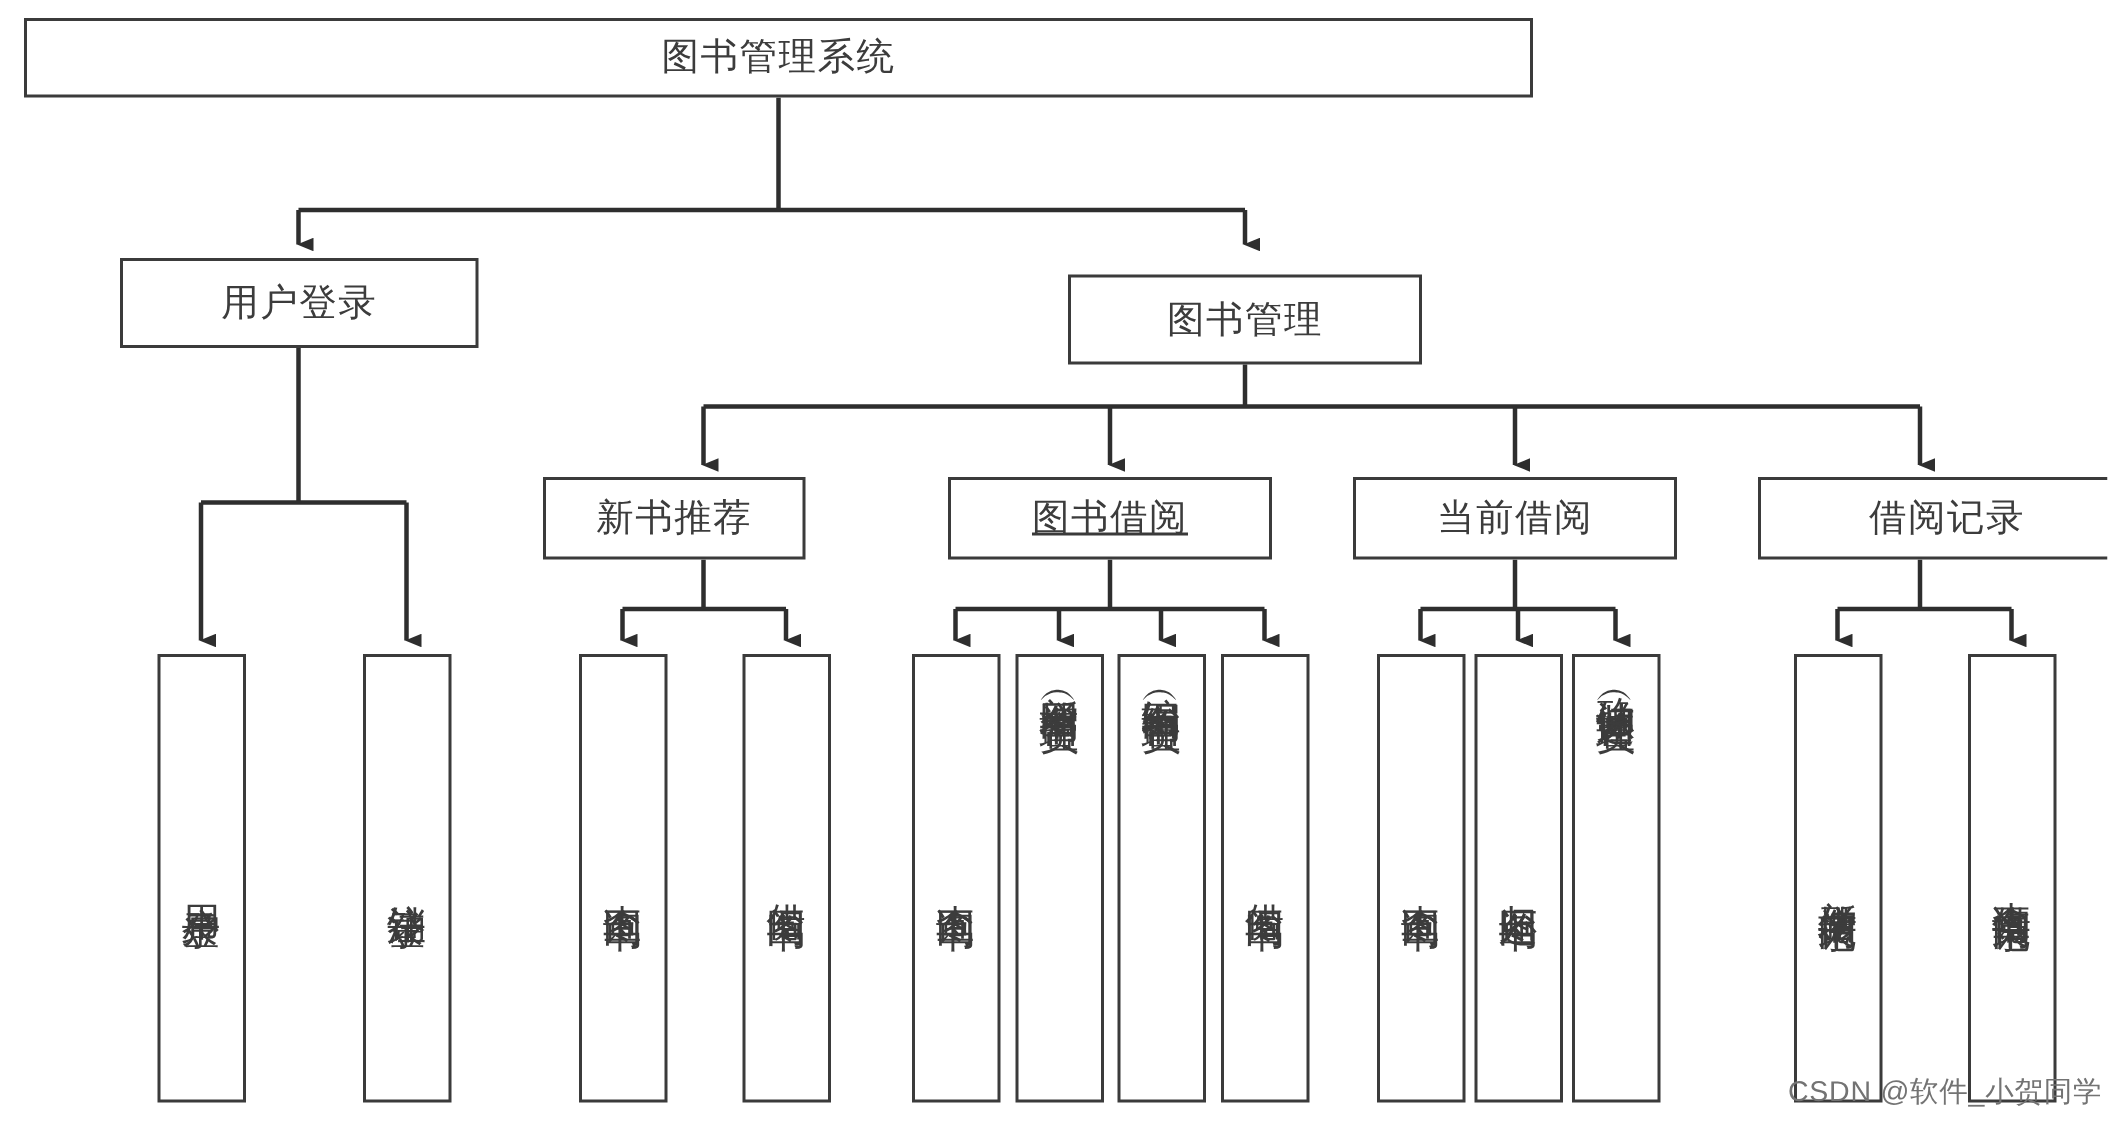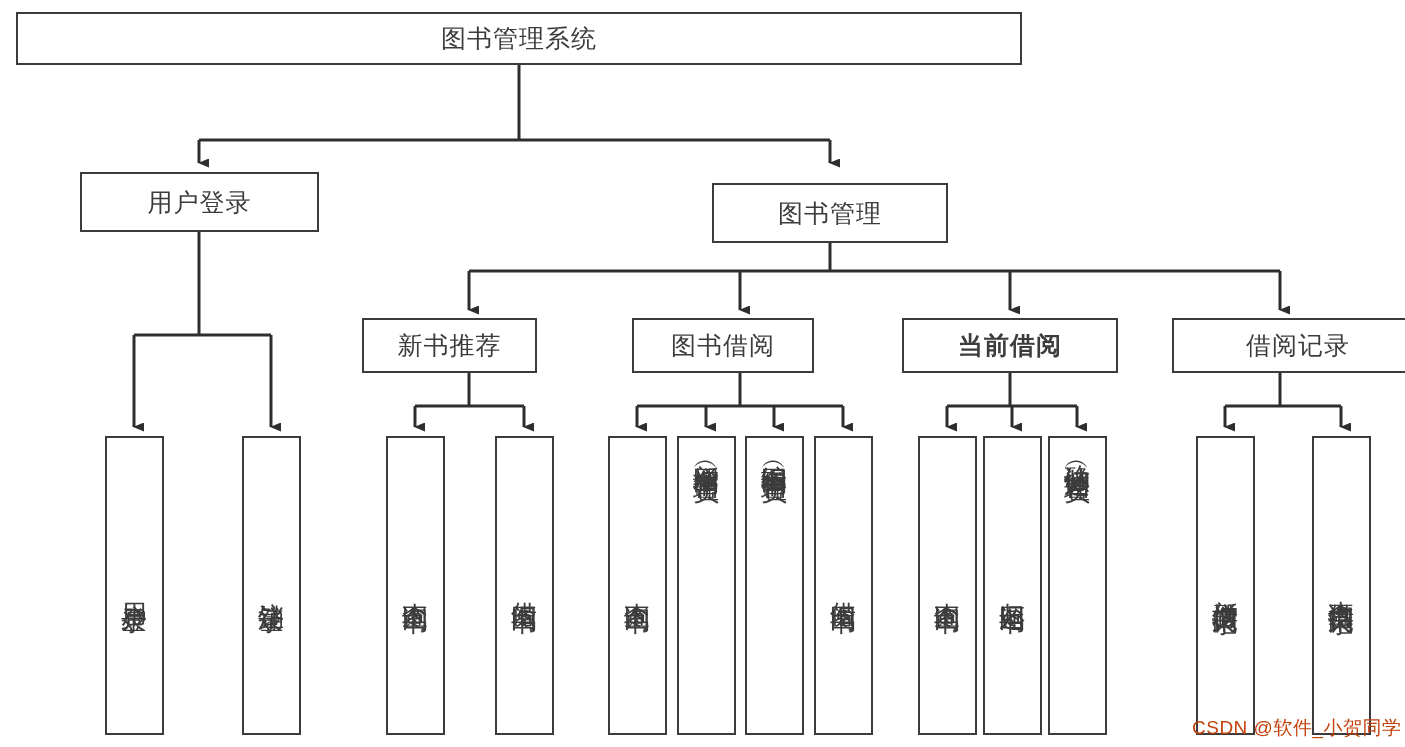--- a/index.html
+++ b/index.html
@@ -64,21 +64,21 @@
     letter-spacing: 2px;
     white-space: nowrap;
   }
   .v-node.centered {
     align-items: center;
     padding-top: 0;
   }
   .watermark {
     position: absolute;
     font-size: 19px;
-    color: #c2410c;
+    color: #737373;
     white-space: nowrap;
     letter-spacing: 0.5px;
   }
 </style>
 </head>
 <body>
 
 <div id="canvas">
 
   <svg class="edges" viewBox="0 0 1405 747">
@@ -143,25 +143,25 @@
   </div>
 
   <div class="node h-node" style="left:712px; top:183px; width:236px; height:60px;">
     <span class="node-label">图书管理</span>
   </div>
 
   <div class="node h-node" style="left:362px; top:318px; width:175px; height:55px;">
     <span class="node-label">新书推荐</span>
   </div>
 
-  <div class="node h-node" style="left:632px; top:318px; width:182px; height:55px;">
+  <div class="node h-node" style="left:632px; top:318px; width:216px; height:55px;text-decoration:underline;">
     <span class="node-label">图书借阅</span>
   </div>
 
-  <div class="node h-node" style="left:902px; top:318px; width:216px; height:55px;font-weight:bold;">
+  <div class="node h-node" style="left:902px; top:318px; width:216px; height:55px;">
     <span class="node-label">当前借阅</span>
   </div>
 
   <div class="node h-node" style="left:1172px; top:318px; width:252px; height:55px;">
     <span class="node-label">借阅记录</span>
   </div>
 
   <div class="node v-node centered" style="left:105px; top:436px; width:59px; height:299px;">
     <span class="node-label">用户登录</span>
   </div>

